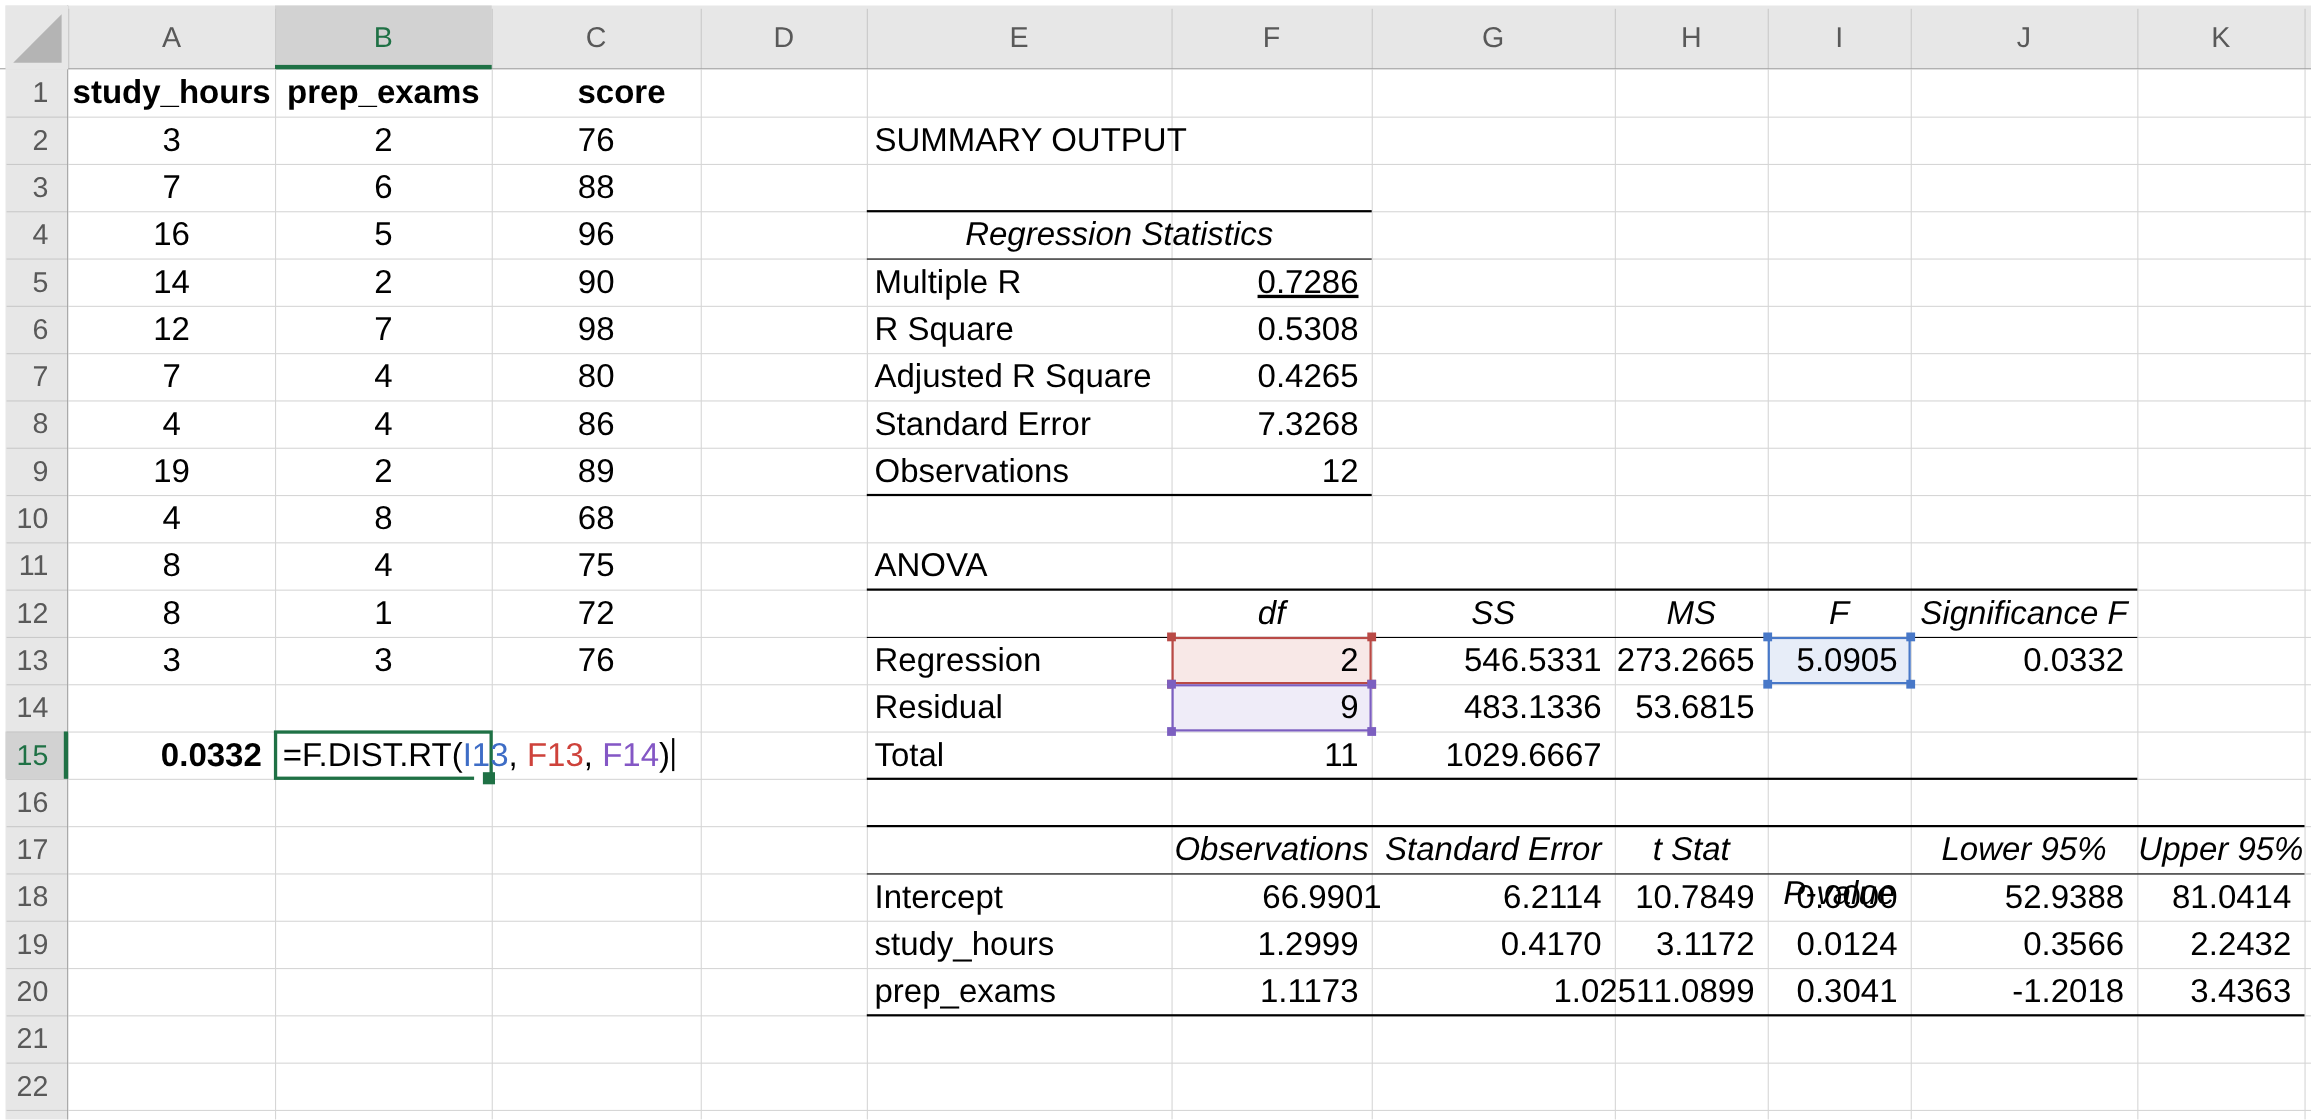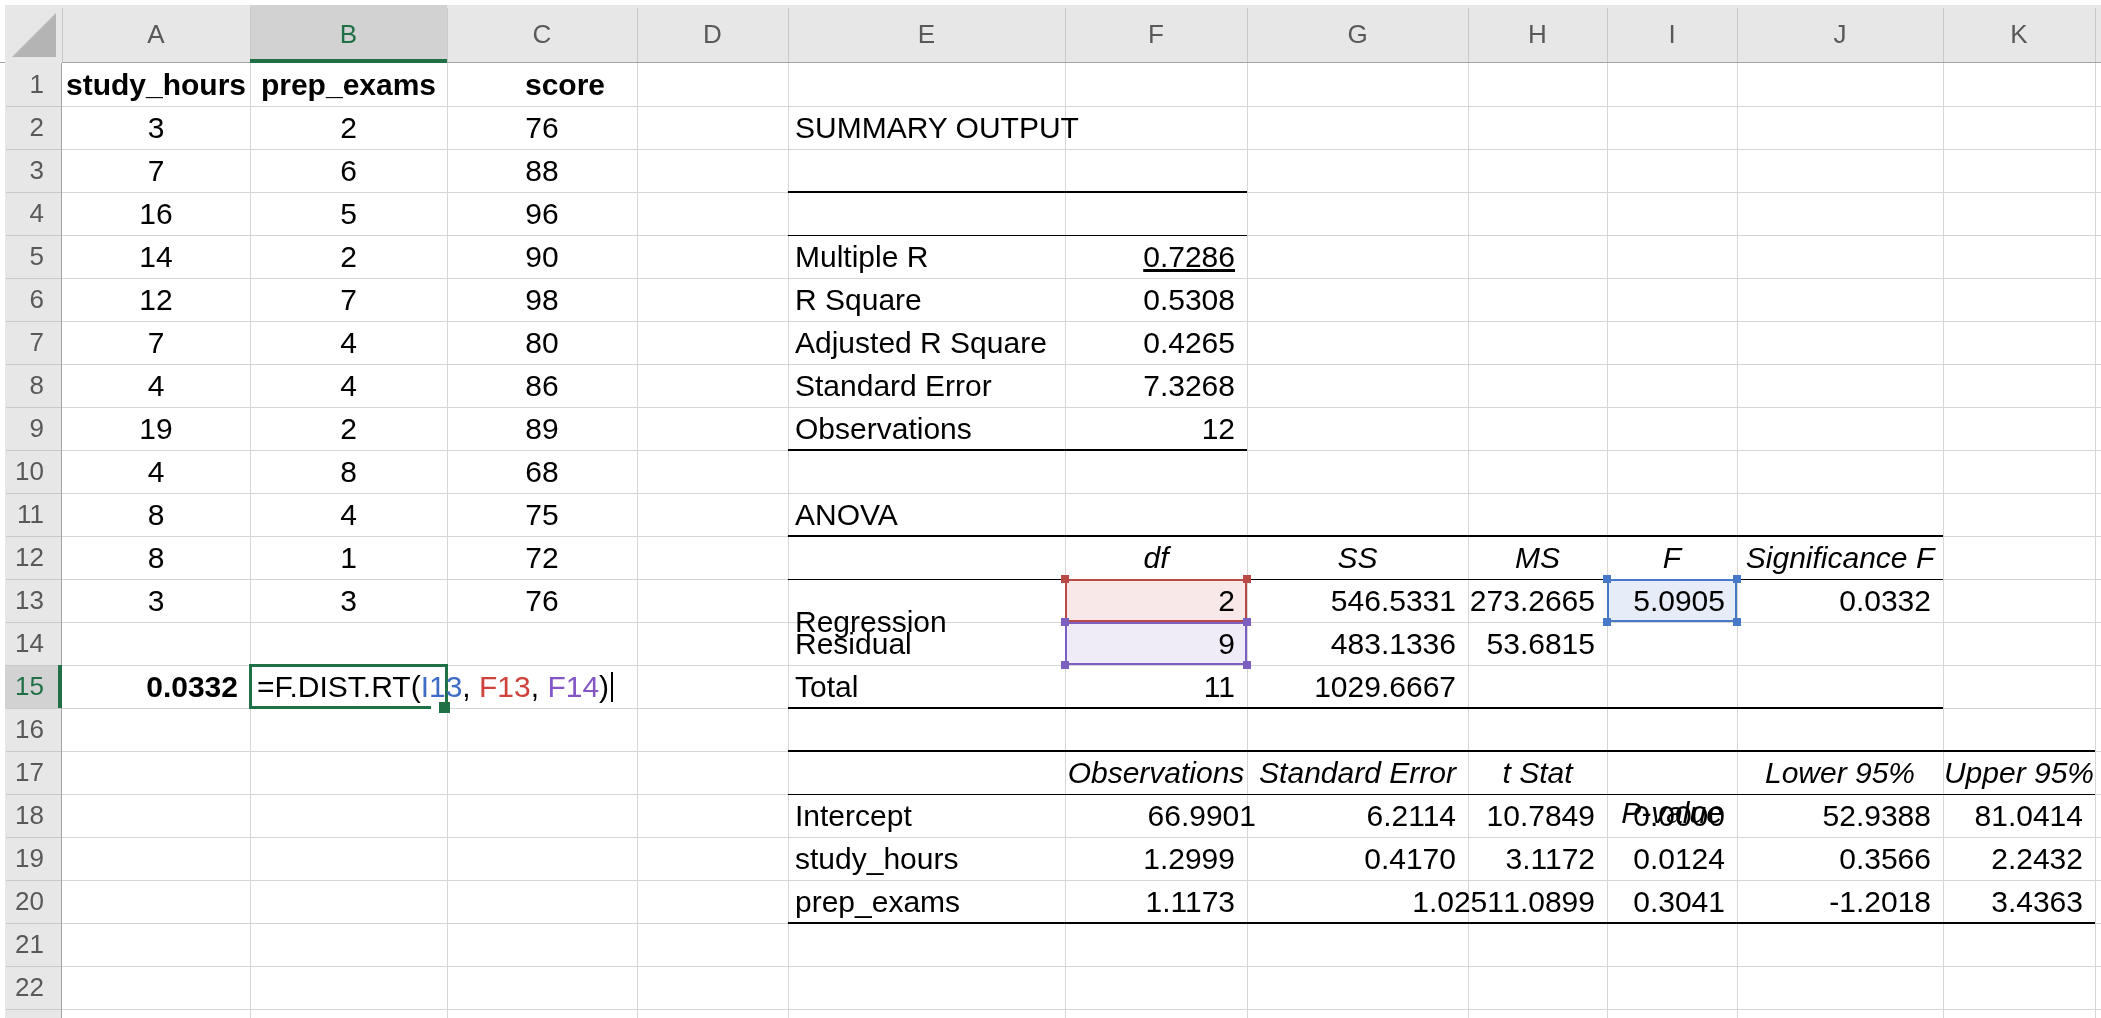--- a/index.html
+++ b/index.html
@@ -190,37 +190,38 @@
     <div class="c ctr" style="position: absolute; left: 250px; top: 493px; width: 197px;">4</div>
     <div class="c ctr" style="position: absolute; left: 447px; top: 493px; width: 190px;">75</div>
     <div class="c ctr" style="position: absolute; left: 62px; top: 536px; width: 188px;">8</div>
     <div class="c ctr" style="position: absolute; left: 250px; top: 536px; width: 197px;">1</div>
     <div class="c ctr" style="position: absolute; left: 447px; top: 536px; width: 190px;">72</div>
     <div class="c ctr" style="position: absolute; left: 62px; top: 579px; width: 188px;">3</div>
     <div class="c ctr" style="position: absolute; left: 250px; top: 579px; width: 197px;">3</div>
     <div class="c ctr" style="position: absolute; left: 447px; top: 579px; width: 190px;">76</div>
     <div class="c rt b" style="position: absolute; left: 62px; top: 665px; width: 188px;">0.0332</div>
     <div class="c lf" style="position: absolute; left: 788px; top: 106px; width: 459px;">SUMMARY OUTPUT</div>
+    <div class="c ctr i" style="position: absolute; left: 788px; top: 192px; width: 459px;">Regression Statistics</div>
     <div class="c lf" style="position: absolute; left: 788px; top: 235px; width: 277px;">Multiple R</div>
     <div class="c rt" style="position: absolute; left: 1065px; top: 235px; width: 182px; text-decoration: underline;">0.7286</div>
     <div class="c lf" style="position: absolute; left: 788px; top: 278px; width: 277px;">R Square</div>
     <div class="c rt" style="position: absolute; left: 1065px; top: 278px; width: 182px;">0.5308</div>
     <div class="c lf" style="position: absolute; left: 788px; top: 321px; width: 277px;">Adjusted R Square</div>
     <div class="c rt" style="position: absolute; left: 1065px; top: 321px; width: 182px;">0.4265</div>
     <div class="c lf" style="position: absolute; left: 788px; top: 364px; width: 277px;">Standard Error</div>
     <div class="c rt" style="position: absolute; left: 1065px; top: 364px; width: 182px;">7.3268</div>
     <div class="c lf" style="position: absolute; left: 788px; top: 407px; width: 277px;">Observations</div>
     <div class="c rt" style="position: absolute; left: 1065px; top: 407px; width: 182px;">12</div>
     <div class="c lf" style="position: absolute; left: 788px; top: 493px; width: 277px;">ANOVA</div>
     <div class="c ctr i" style="position: absolute; left: 1065px; top: 536px; width: 182px;">df</div>
     <div class="c ctr i" style="position: absolute; left: 1247px; top: 536px; width: 221px;">SS</div>
     <div class="c ctr i" style="position: absolute; left: 1468px; top: 536px; width: 139px;">MS</div>
     <div class="c ctr i" style="position: absolute; left: 1607px; top: 536px; width: 130px;">F</div>
     <div class="c ctr i" style="position: absolute; left: 1737px; top: 536px; width: 206px;">Significance F</div>
-    <div class="c lf" style="position: absolute; left: 788px; top: 579px; width: 277px; margin-top: 21px;">Regression</div>
+    <div class="c lf" style="position: absolute; left: 788px; top: 579px; width: 277px;">Regression</div>
     <div class="c rt" style="position: absolute; left: 1065px; top: 579px; width: 182px;">2</div>
     <div class="c rt" style="position: absolute; left: 1247px; top: 579px; width: 221px;">546.5331</div>
     <div class="c rt" style="position: absolute; left: 1468px; top: 579px; width: 139px;">273.2665</div>
     <div class="c rt" style="position: absolute; left: 1607px; top: 579px; width: 130px;">5.0905</div>
     <div class="c rt" style="position: absolute; left: 1737px; top: 579px; width: 206px;">0.0332</div>
     <div class="c lf" style="position: absolute; left: 788px; top: 622px; width: 277px;">Residual</div>
     <div class="c rt" style="position: absolute; left: 1065px; top: 622px; width: 182px;">9</div>
     <div class="c rt" style="position: absolute; left: 1247px; top: 622px; width: 221px;">483.1336</div>
     <div class="c rt" style="position: absolute; left: 1468px; top: 622px; width: 139px;">53.6815</div>
     <div class="c lf" style="position: absolute; left: 788px; top: 665px; width: 277px;">Total</div>

